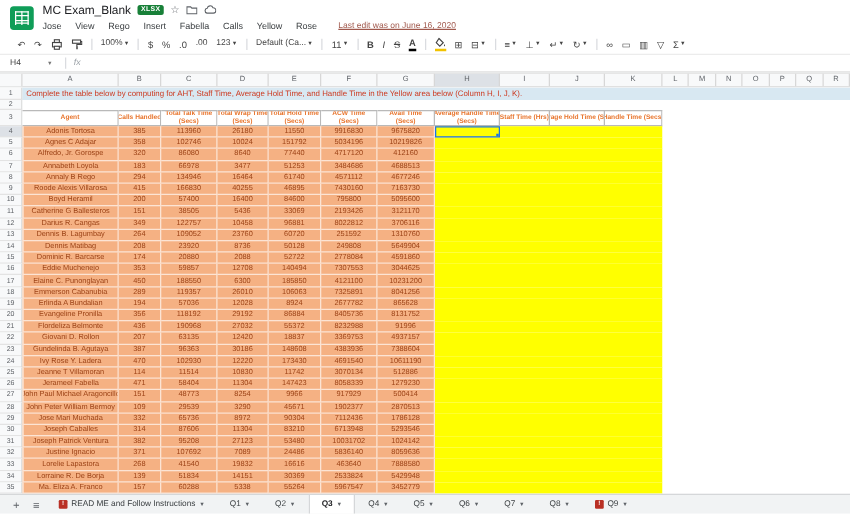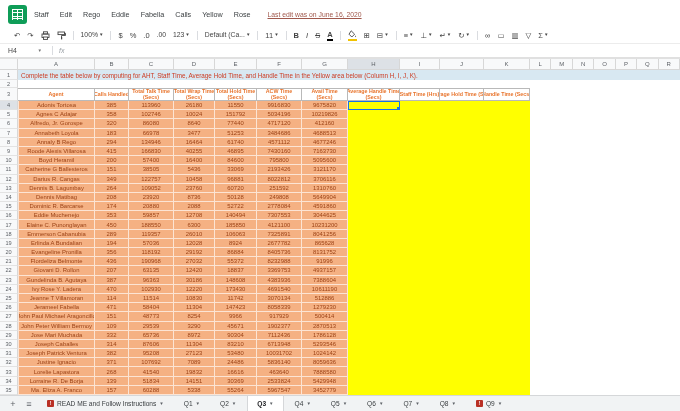--- a/index.html
+++ b/index.html
@@ -77,25 +77,40 @@
   .tab-emoji { width:7px; height:7px; border-radius:1px; background:#b93025; color:#fff; font-size:5px; font-weight:bold; display:flex; align-items:center; justify-content:center; line-height:1; }
 </style>
 </head>
 <body>
 
 <div class="app">
 
   <div class="titlebar">
     <div class="logo"></div>
     <div class="title-col">
+      <div class="title-row">
+        <span class="doc-title">MC Exam_Blank</span>
+        <span class="badge">XLSX</span>
+        <span class="tb-ico">☆</span>
+        <span class="tb-ico">
+          <svg class="t-svg" width="9" height="8" viewBox="0 0 9 8">
+              <path d="M0.5 1.5 h3 l1 1 h4 v4.5 h-8 z" fill="none" stroke="#5f6368" stroke-width="0.9"></path>
+            </svg>
+        </span>
+        <span class="tb-ico">
+          <svg class="t-svg" width="10" height="8" viewBox="0 0 10 8">
+              <path d="M2.5 6.5 a2 2 0 0 1 0.3-3.9 a2.4 2.4 0 0 1 4.6-0.4 a1.9 1.9 0 0 1 0.3 4.3 z" fill="none" stroke="#5f6368" stroke-width="0.9"></path>
+            </svg>
+        </span>
+      </div>
       <div class="menu-row" id="menu-bar">
-          <span class="menu-item">Staff</span>
-          <span class="menu-item">Edit</span>
+          <span class="menu-item">Jose</span>
+          <span class="menu-item">View</span>
           <span class="menu-item">Rego</span>
-          <span class="menu-item">Eddie</span>
+          <span class="menu-item">Insert</span>
           <span class="menu-item">Fabella</span>
           <span class="menu-item">Calls</span>
           <span class="menu-item">Yellow</span>
           <span class="menu-item">Rose</span>
           <span class="last-edit">Last edit was on June 16, 2020</span>
         </div>
     </div>
   </div>
 
   <div class="toolbar" id="toolbar">

